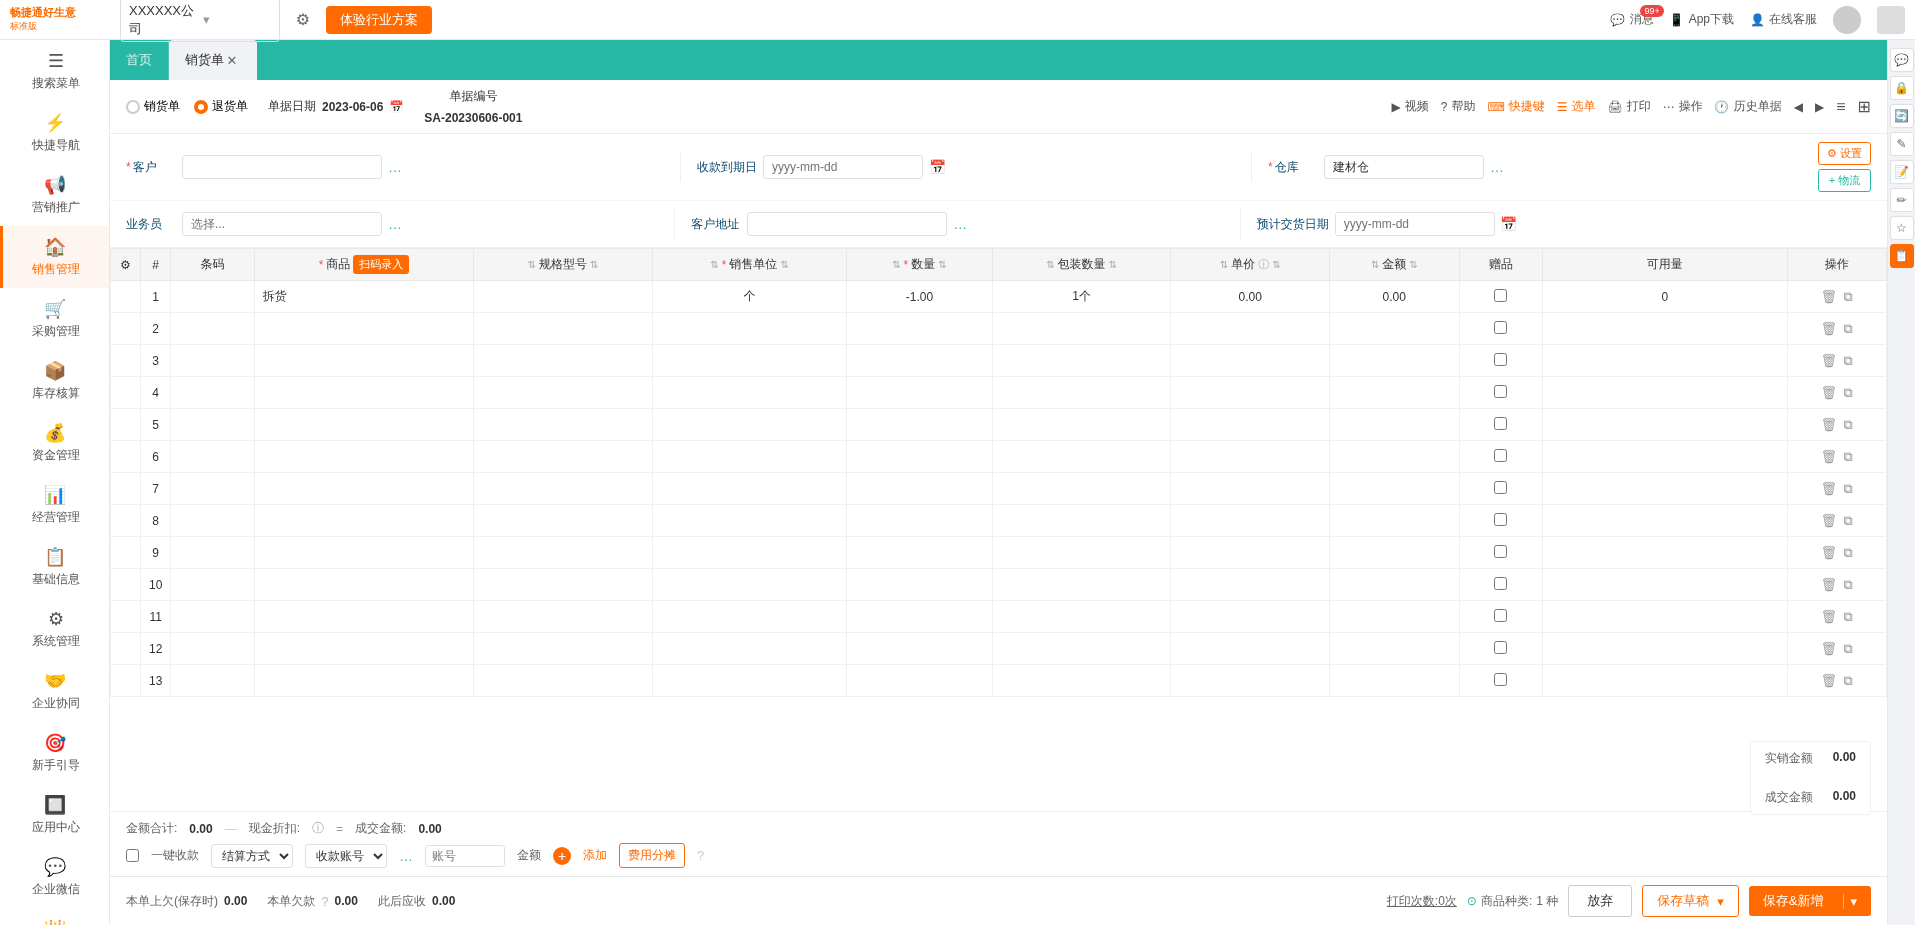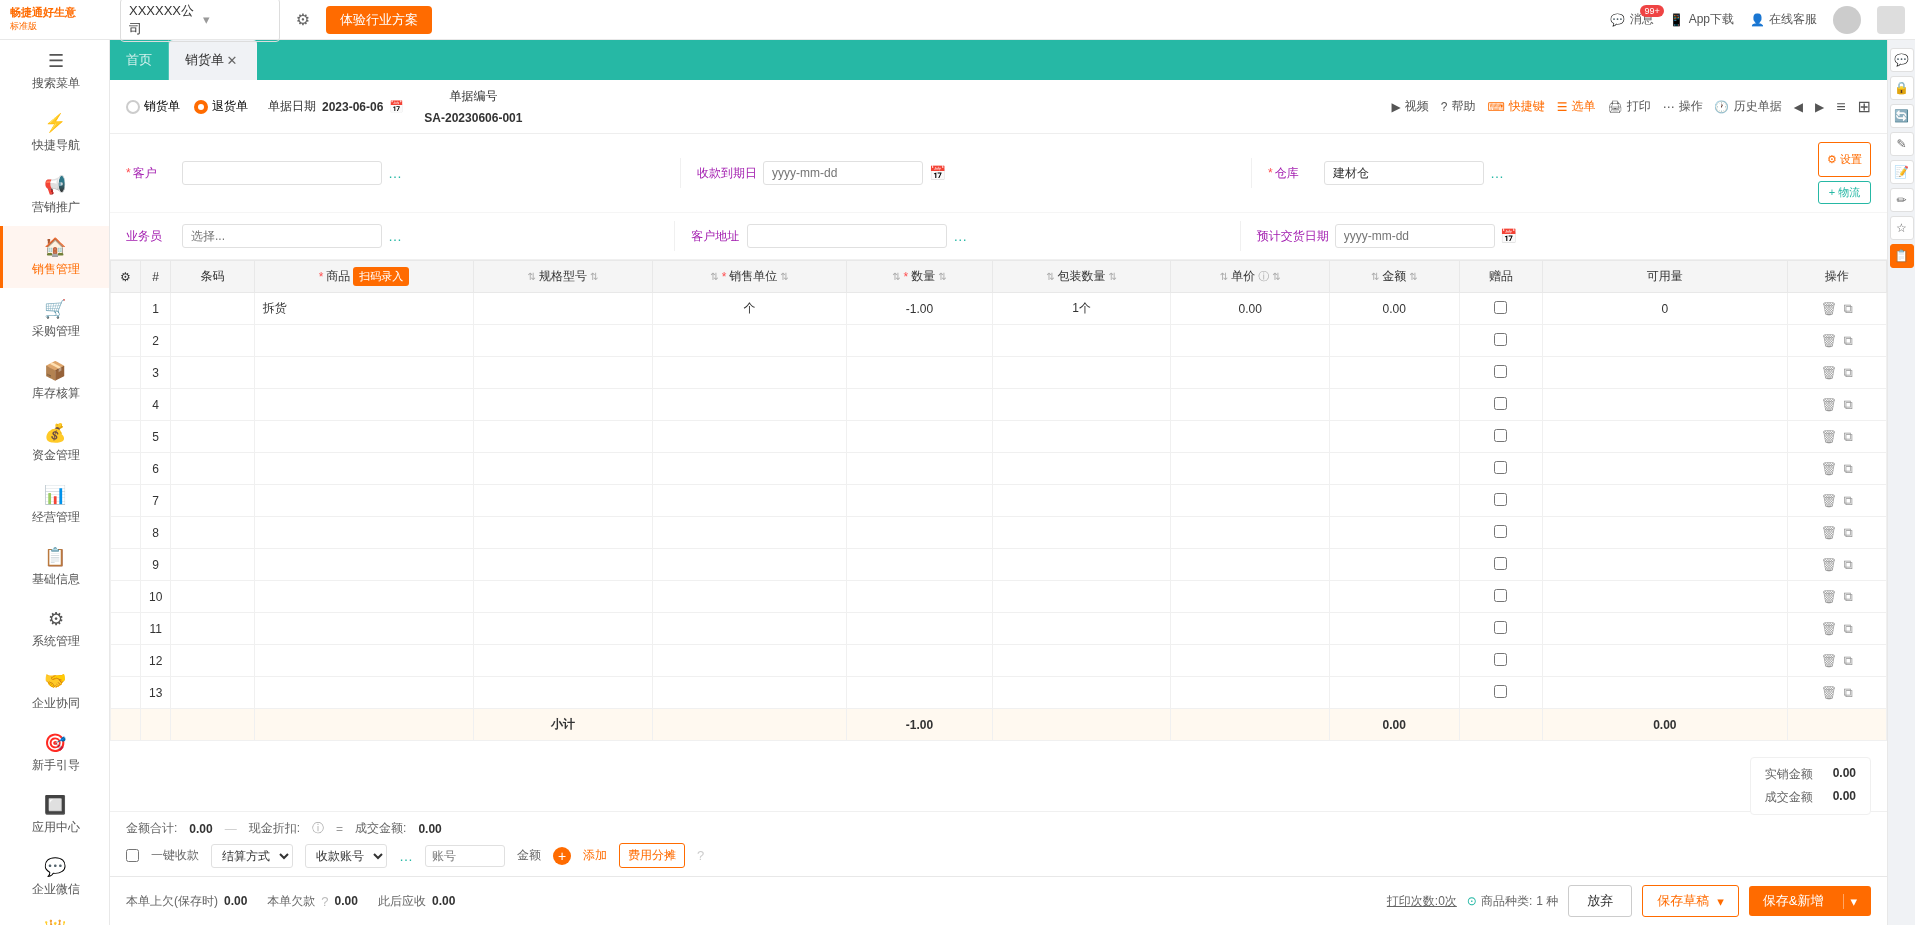--- a/index.html
+++ b/index.html
@@ -206,21 +206,21 @@
       gap: 0;
       background: #fff;
     }
     .form-field {
       display: flex;
       align-items: center;
       gap: 6px;
       flex: 1;
     }
     .form-label {
-      color: #a21caf;
+      color: #0c4a6e;
       white-space: nowrap;
       min-width: 50px;
     }
     .form-label.required::before {
       content: '*';
       color: #ff4d4f;
       margin-right: 2px;
     }
     .form-input {
       flex: 1;
@@ -242,21 +242,21 @@
 
     .form-top {
       background: #fff;
       border-bottom: 1px solid #f0f0f0;
     }
     .btn-setup {
       background: #fff;
       border: 1px solid #ff6b00;
       color: #ff6b00;
       border-radius: 3px;
-      padding: 9px 8px;
+      padding: 3px 8px;
       font-size: 11px;
       cursor: pointer;
     }
     .btn-logistics {
       background: #fff;
       border: 1px solid #26b8a5;
       color: #26b8a5;
       border-radius: 3px;
       padding: 3px 8px;
       font-size: 11px;
@@ -447,21 +447,21 @@
       background: #fff;
       border: 1px solid #f0f0f0;
       border-radius: 4px;
       padding: 8px 14px;
       font-size: 12px;
     }
     .summary-row {
       display: flex;
       justify-content: space-between;
       gap: 20px;
-      margin-bottom: 6px;
+      margin-bottom: 22px;
     }
     .summary-row:last-child { margin-bottom: 0; }
     .summary-label { color: #666; }
     .summary-value { color: #333; font-weight: bold; }
 
     
     .right-panel {
       width: 28px;
       background: #f0f2f5;
       display: flex;
@@ -1015,35 +1015,20 @@
                 <td><input type="checkbox" style=""></td>
                 <td></td>
                 <td>
                   <div class="action-icons">
                     <span class="action-icon">🗑</span>
                     <span class="action-icon">⧉</span>
                   </div>
                 </td>
               </tr>
 
-            <tr class="subtotal-row">
-              <td></td>
-              <td></td>
-              <td></td>
-              <td></td>
-              <td>小计</td>
-              <td></td>
-              <td class="neg-qty">-1.00</td>
-              <td></td>
-              <td></td>
-              <td>0.00</td>
-              <td></td>
-              <td>0.00</td>
-              <td></td>
-            </tr>
           </tbody>
         </table>
       </div>
 
       <div class="form-footer">
         <div class="footer-row1">
           <span class="footer-label">金额合计:</span>
           <span class="footer-value">0.00</span>
           <span class="footer-dash">—</span>
           <span class="footer-label">现金折扣:</span>

